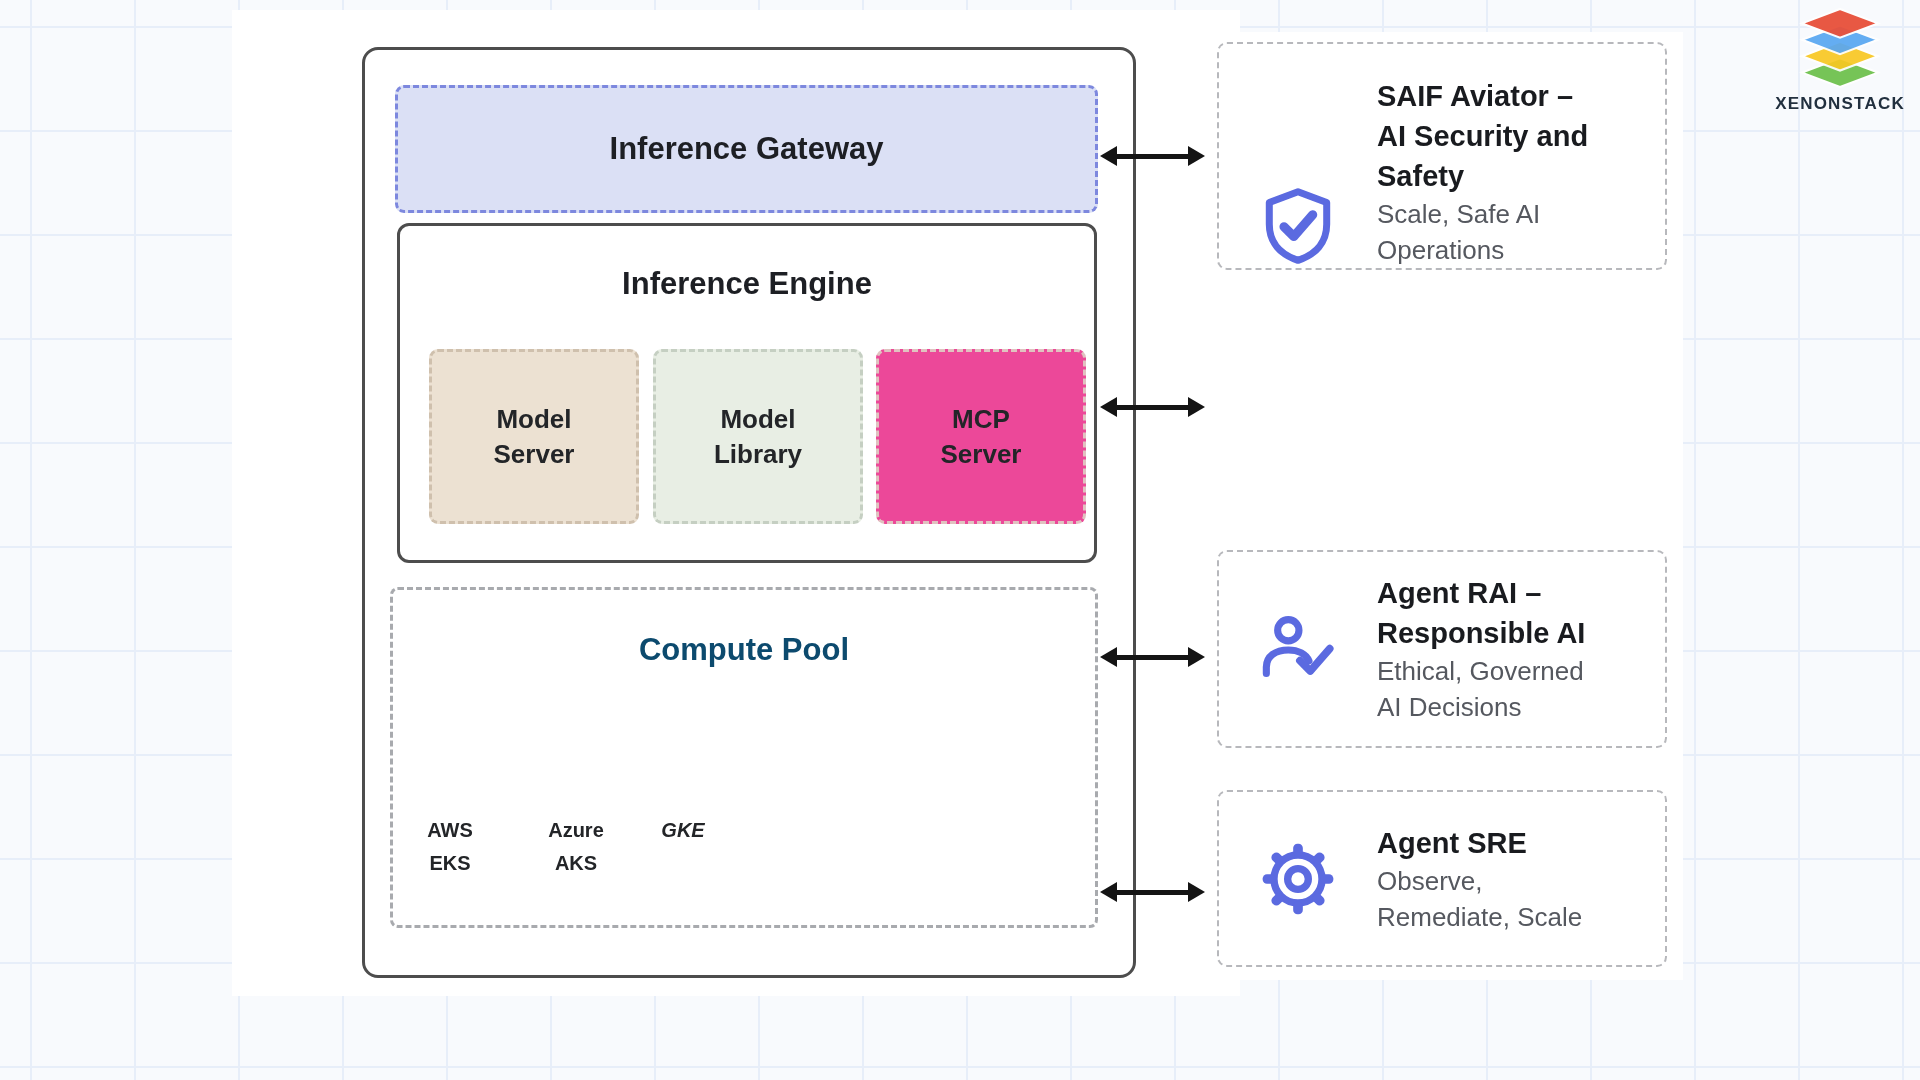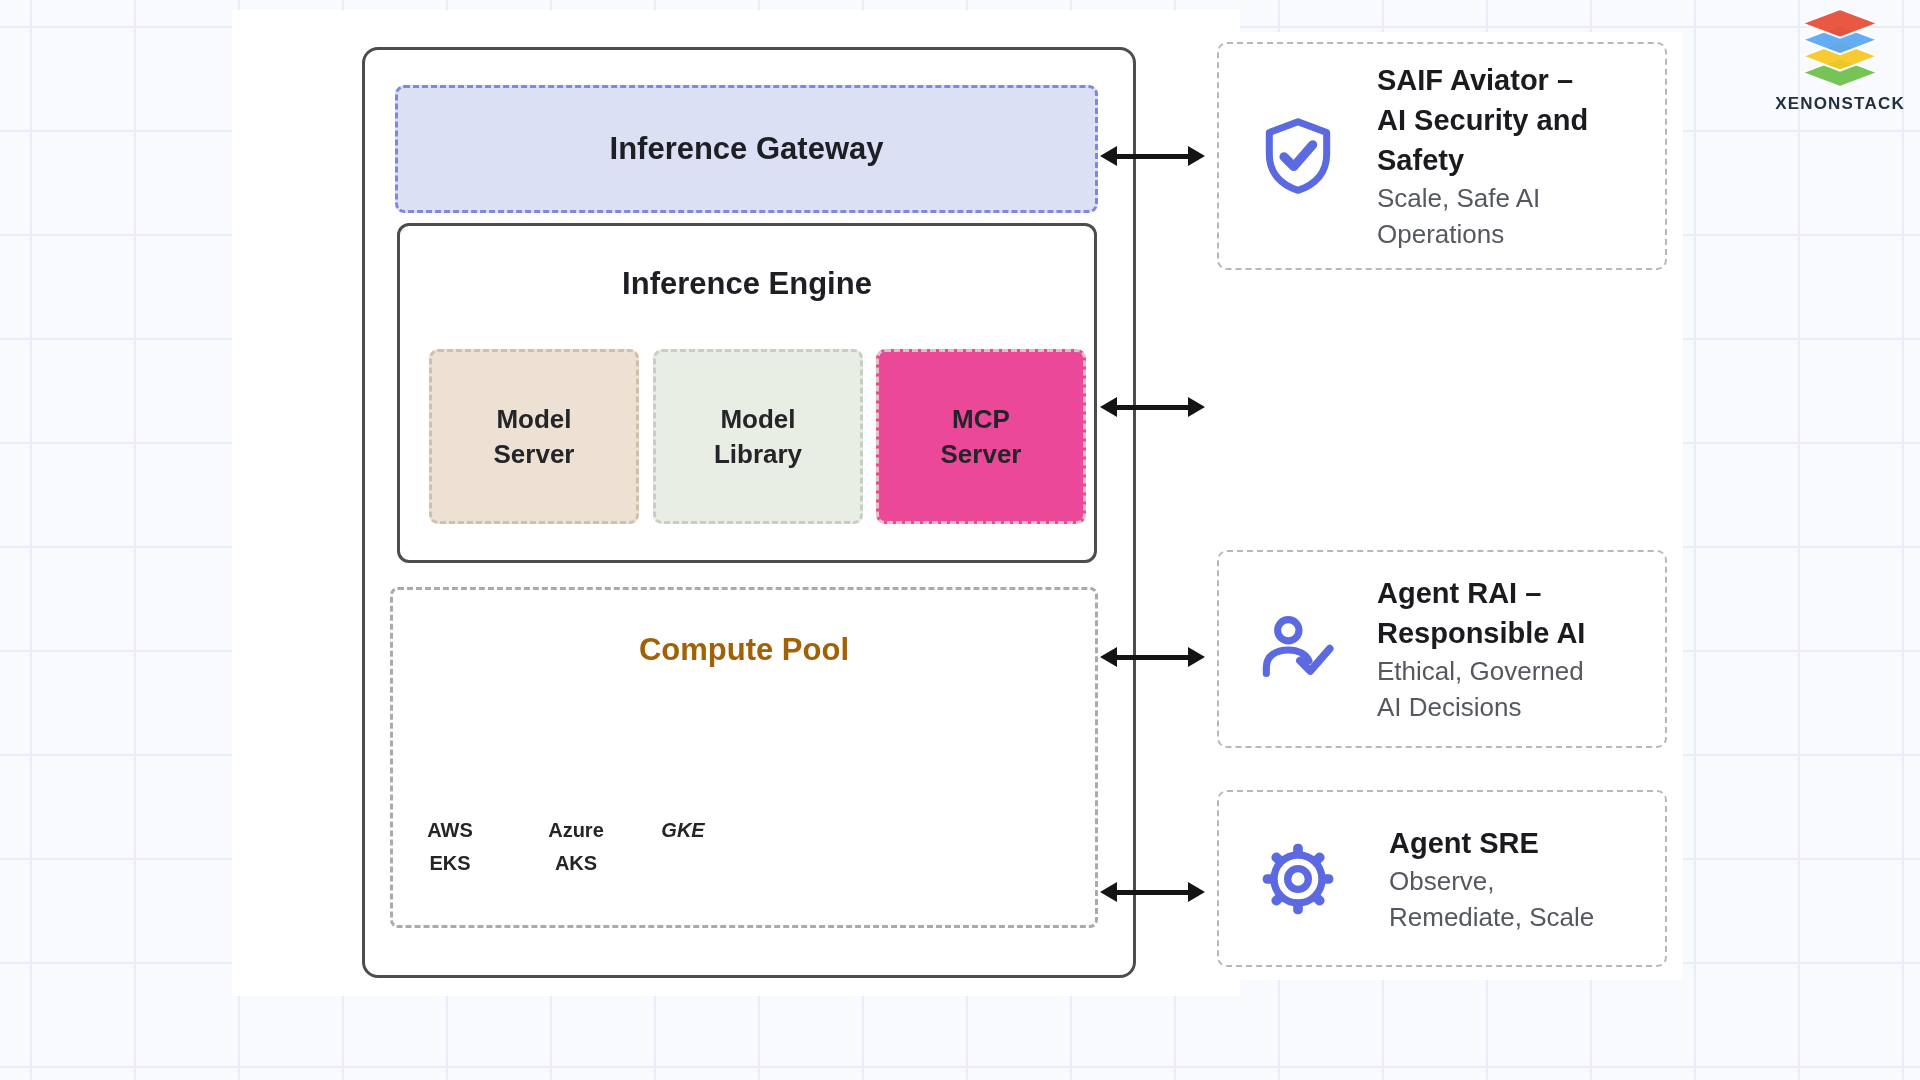--- a/index.html
+++ b/index.html
@@ -45,21 +45,21 @@
   .module-tan{left:29px;background:#ece1d2;border-color:#cfc0ad;}
   .module-green{left:253px;background:#e8eee4;border-color:#c5cfc2;}
   .module-pink{left:476px;background:#ec4899;border-color:#e0c2c0;}
 
   .compute{
     position:absolute;left:390px;top:587px;width:708px;height:341px;
     border:3px dashed #a8aaae;border-radius:8px;background:#fff;box-sizing:border-box;
   }
   .compute-title{
     position:absolute;left:0;top:42px;width:100%;text-align:center;
-    font-size:31px;font-weight:700;color:#a16207;
+    font-size:31px;font-weight:700;color:#0c4a6e;
   }
   .provider{
     position:absolute;top:224px;width:150px;text-align:center;
     font-size:20px;font-weight:700;line-height:33px;color:#232528;white-space:pre-line;
   }
 
   .arrow{position:absolute;left:1100px;width:105px;height:22px;}
   .arrow .bar{position:absolute;left:13px;right:13px;top:8.5px;height:5px;background:#141414;}
   .arrow::before,.arrow::after{
     content:"";position:absolute;top:1px;width:0;height:0;
@@ -128,21 +128,21 @@
   <div class="arrow" style="top:396px;">
       <div class="bar"></div>
     </div>
   <div class="arrow" style="top:646px;">
       <div class="bar"></div>
     </div>
   <div class="arrow" style="top:881px;">
       <div class="bar"></div>
     </div>
 
-  <div class="card" style="top:42px;height:228px;">
+  <div class="card" style="top:42px;height:228px;align-items:flex-end;">
     <div class="card-icon">
       <svg width="84" height="84" viewBox="0 0 24 24" fill="none" stroke="#5b6ae0" stroke-width="2" stroke-linecap="round" stroke-linejoin="round">
         <path d="M12 2.2 L20.2 5.3 V11.5 C20.2 16.8 16.9 20.2 12 21.8 C7.1 20.2 3.8 16.8 3.8 11.5 V5.3 Z"></path>
         <polyline points="8,12.2 10.8,15 16.2,8.8" stroke-width="2.6"></polyline>
       </svg>
     </div>
     <div class="card-text">
       <p class="card-title">SAIF Aviator –
 AI Security and
 Safety</p>
@@ -161,21 +161,21 @@
       </svg>
     </div>
     <div class="card-text">
       <p class="card-title">Agent RAI –
 Responsible AI</p>
       <p class="card-sub">Ethical, Governed
 AI Decisions</p>
     </div>
   </div>
 
-  <div class="card" style="top:790px;height:177px;gap:12px;">
+  <div class="card" style="top:790px;height:177px;">
     <div class="card-icon">
       <svg width="80" height="80" viewBox="0 0 24 24" fill="none" stroke="#5b6ae0" stroke-width="2.2" stroke-linecap="round" stroke-linejoin="round">
         <circle cx="12" cy="12" r="7.2"></circle>
         <circle cx="12" cy="12" r="3.1"></circle>
         <g fill="#5b6ae0" stroke="none">
           <rect x="10.55" y="1.4" width="2.9" height="3.8" rx="1.3"></rect>
           <rect x="10.55" y="1.4" width="2.9" height="3.8" rx="1.3" transform="rotate(45 12 12)"></rect>
           <rect x="10.55" y="1.4" width="2.9" height="3.8" rx="1.3" transform="rotate(90 12 12)"></rect>
           <rect x="10.55" y="1.4" width="2.9" height="3.8" rx="1.3" transform="rotate(135 12 12)"></rect>
           <rect x="10.55" y="1.4" width="2.9" height="3.8" rx="1.3" transform="rotate(180 12 12)"></rect>

